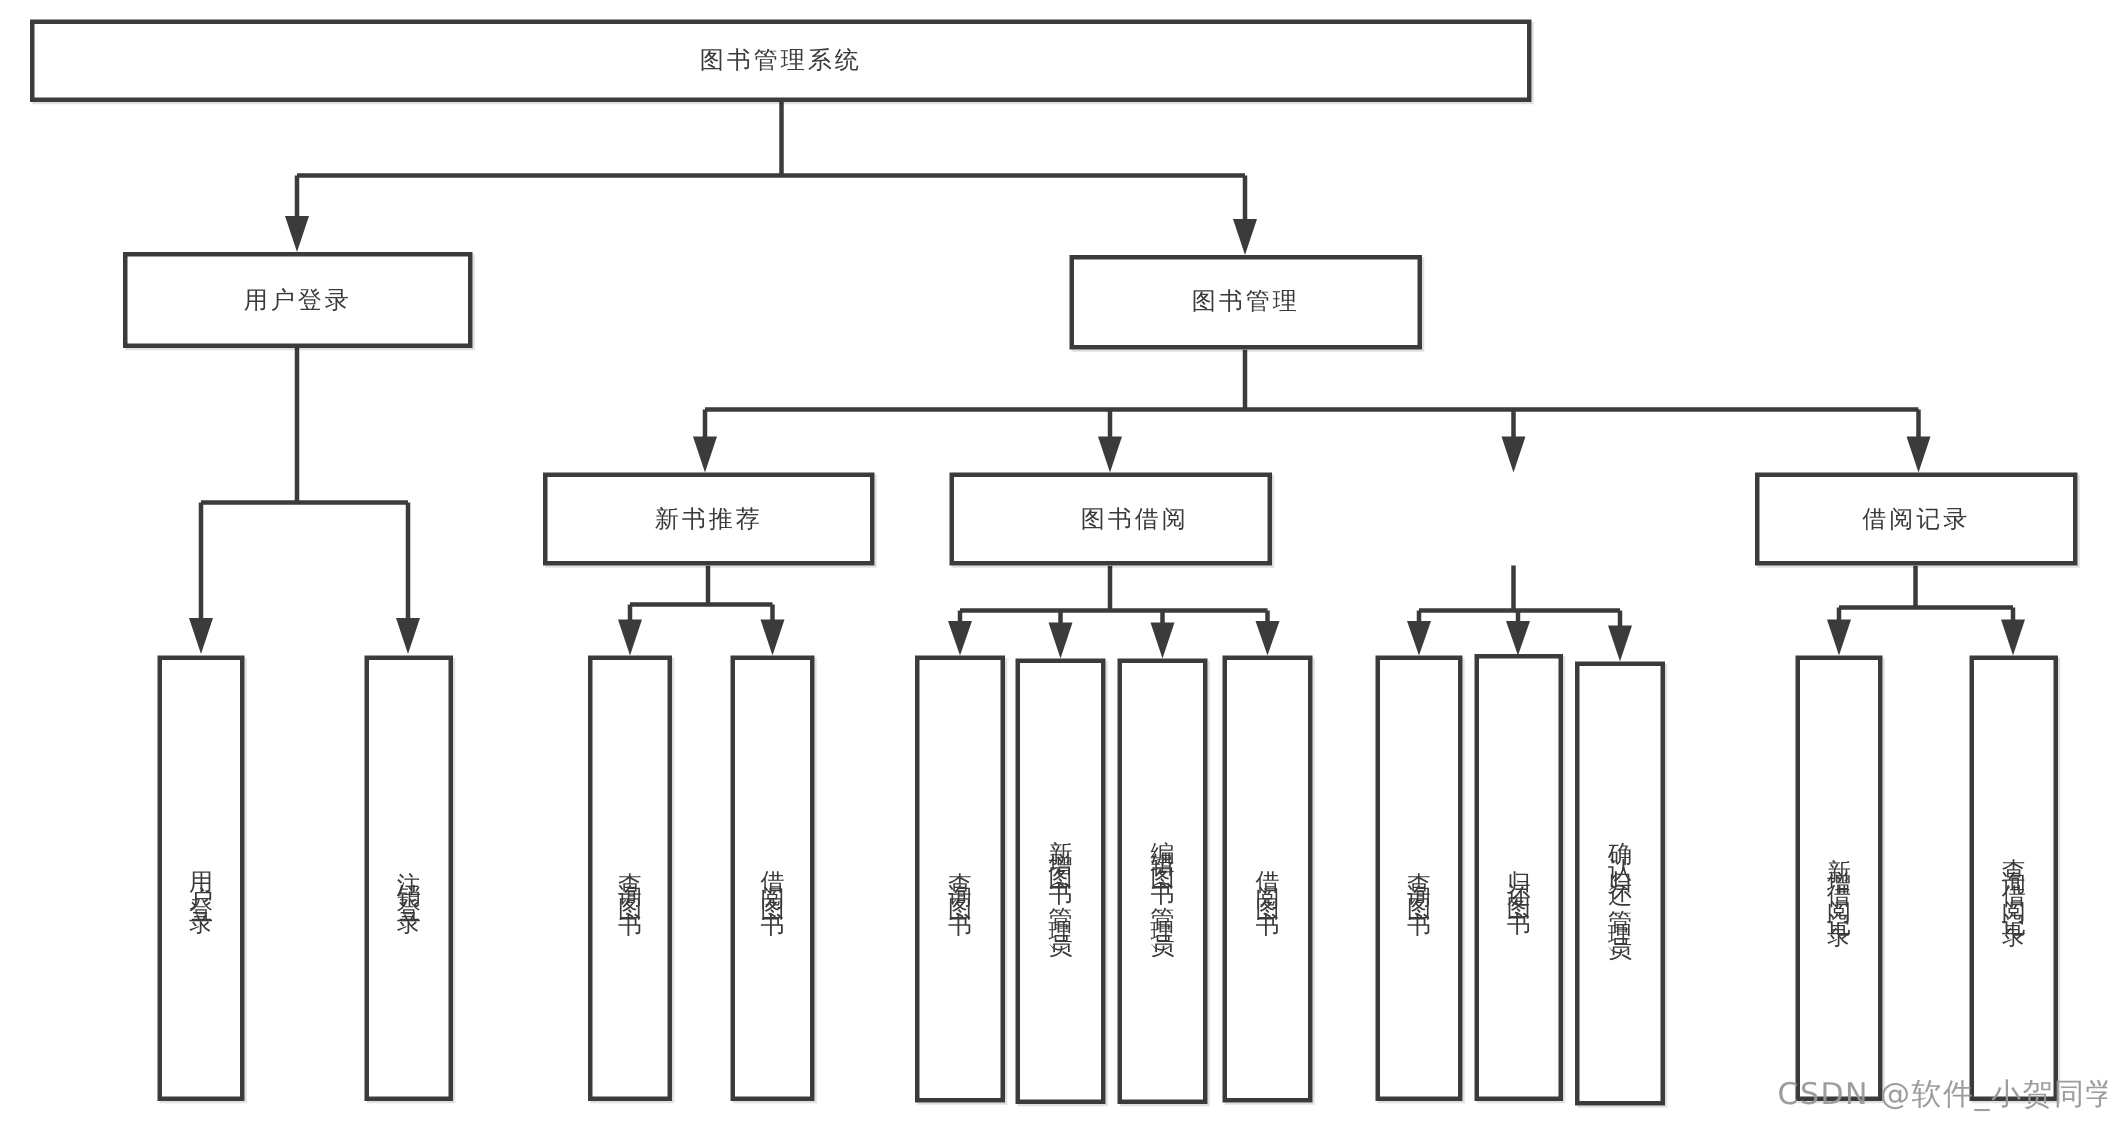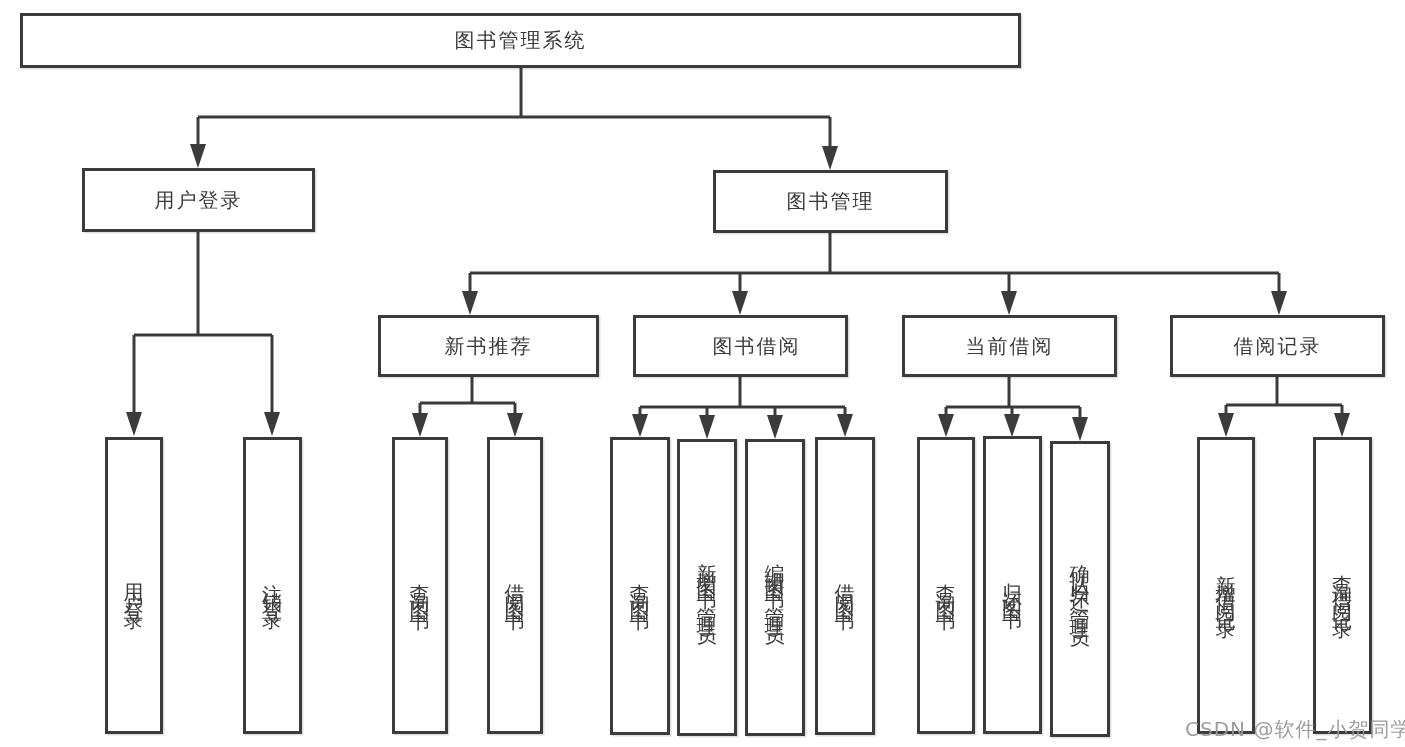--- a/index.html
+++ b/index.html
@@ -18,21 +18,21 @@
   }
   .box {
     position: absolute;
     box-sizing: border-box;
     background: #ffffff;
     border: 3px solid #3b3b3b;
     display: flex;
     align-items: center;
     justify-content: center;
     color: #3a3a3a;
-    font-size: 20px;
+    font-size: 16px;
     z-index: 1;
     box-shadow: 1.5px 1.5px 0 rgba(0,0,0,0.12);
   }
   .box .label { letter-spacing: 2px; white-space: nowrap; }
   .vbox .label {
     writing-mode: vertical-rl;
     text-orientation: mixed;
     letter-spacing: 9px;
     line-height: 1;
     white-space: normal;
@@ -121,28 +121,25 @@
     <span class="label">图书管理系统</span>
   </div>
 
   <div class="box" style="left:82px; top:168px; width:233px; height:64px;">
     <span class="label">用户登录</span>
   </div>
   <div class="box" style="left:713px; top:170px; width:235px; height:63px;font-family:Liberation Mono, monospace;">
     <span class="label">图书管理</span>
   </div>
 
-  <div class="box" style="left:378px; top:315px; width:221px; height:62px;">
+  <div class="box" style="left:362px; top:315px; width:221px; height:62px;">
     <span class="label">新书推荐</span>
   </div>
   <div class="box" style="left:633px; top:315px; width:215px; height:62px;padding-left:32px;">
     <span class="label">图书借阅</span>
-  </div>
-  <div class="box" style="left:902px; top:315px; width:215px; height:62px;">
-    <span class="label">当前借阅</span>
   </div>
   <div class="box" style="left:1170px; top:315px; width:215px; height:62px;">
     <span class="label">借阅记录</span>
   </div>
 
   <div class="box vbox" style="left:105px; top:437px; width:58px; height:297px;">
     <span class="label">用户登录</span>
   </div>
   <div class="box vbox" style="left:243px; top:437px; width:59px; height:297px;">
     <span class="label">注销登录</span>

